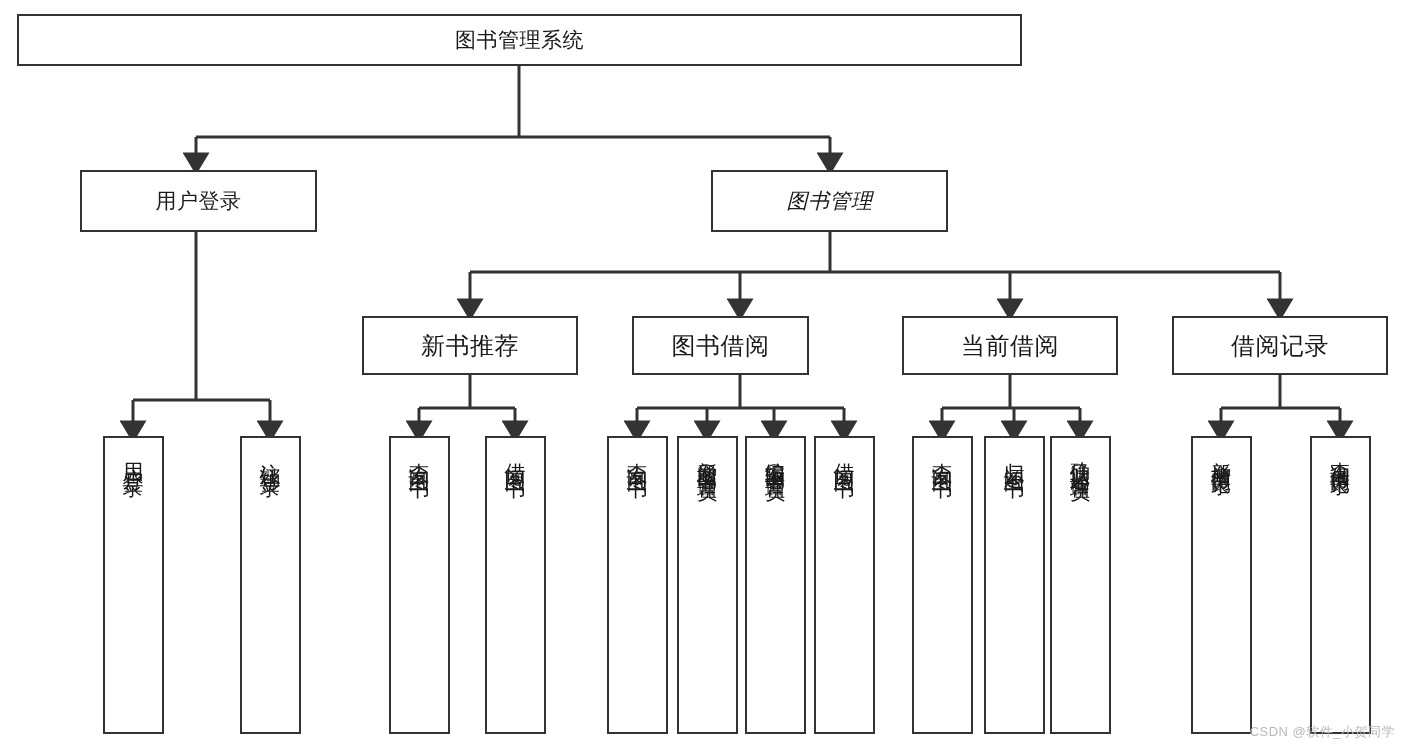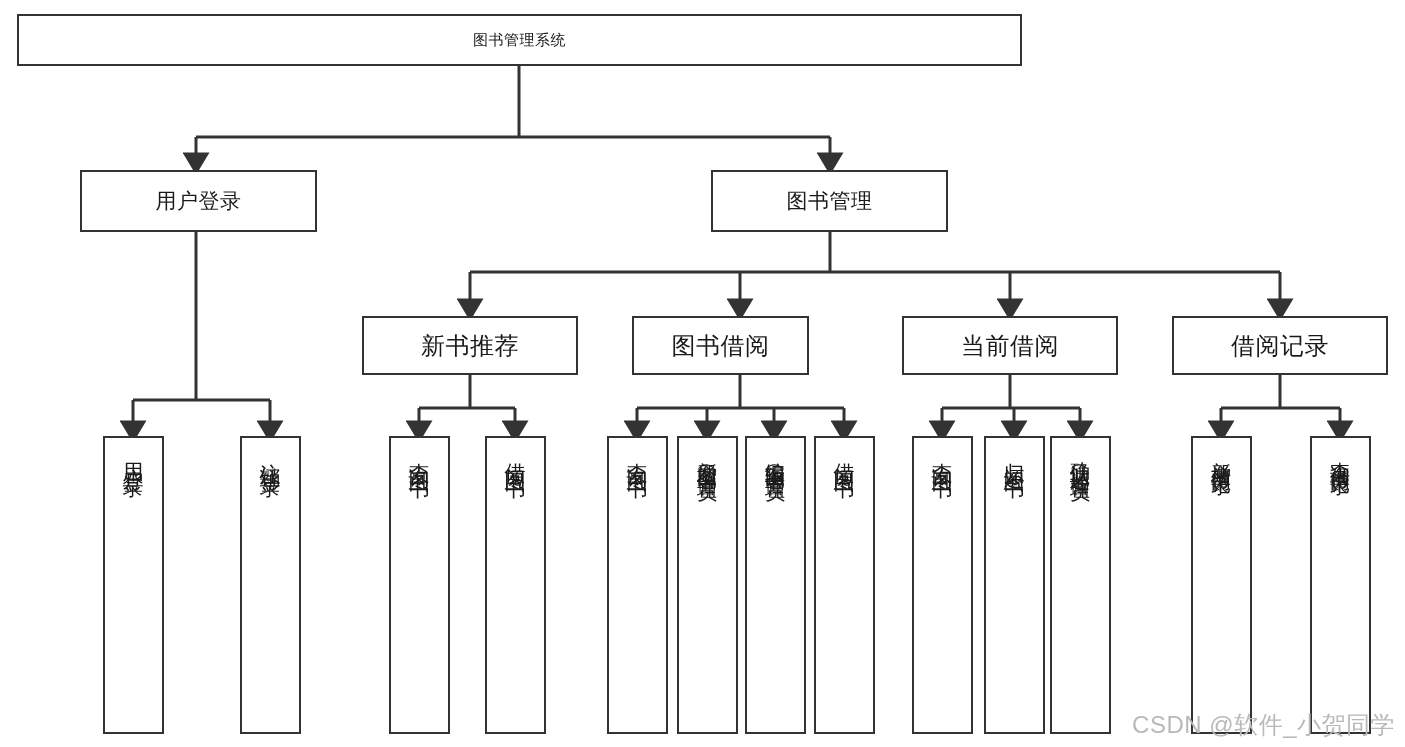--- a/index.html
+++ b/index.html
@@ -36,21 +36,21 @@
     justify-content: center;
     z-index: 2;
   }
   .node .node-label {
     color: #1a1a1a;
     letter-spacing: 0.5px;
     line-height: 1.25;
     text-align: center;
     white-space: nowrap;
   }
-  .node.root .node-label { font-size: 15px; }
+  .node.root .node-label { font-size: 21px; }
   .node.level2 .node-label { font-size: 21px; }
   .node.level3 .node-label { font-size: 24px; }
   .node.leaf {
     align-items: flex-start;
     padding-top: 8px;
   }
   .node.leaf .node-label {
     writing-mode: vertical-rl;
     text-orientation: upright;
     font-size: 21px;
@@ -59,21 +59,21 @@
     white-space: nowrap;
   }
   .node.leaf.tall-text .node-label {
     font-size: 20px;
     letter-spacing: 3px;
   }
   #watermark {
     position: absolute;
     right: 10px;
     bottom: 6px;
-    font-size: 24px;
+    font-size: 13px;
     color: #b9b9b9;
     white-space: nowrap;
     z-index: 3;
     letter-spacing: 0.5px;
   }
 </style>
 </head>
 <body>
 
 <div id="diagram-canvas">
@@ -128,21 +128,21 @@
     </g>
   </svg>
 
   <div class="node root" style="left:17px; top:14px; width:1005px; height:52px;">
     <span class="node-label">图书管理系统</span>
   </div>
 
   <div class="node level2" style="left:80px; top:170px; width:237px; height:62px;">
     <span class="node-label">用户登录</span>
   </div>
-  <div class="node level2" style="left:711px; top:170px; width:237px; height:62px;">
+  <div class="node level2" style="left:711px; top:170px; width:237px; height:62px;font-style:italic;">
     <span class="node-label">图书管理</span>
   </div>
 
   <div class="node level3" style="left:362px; top:316px; width:216px; height:59px;">
     <span class="node-label">新书推荐</span>
   </div>
   <div class="node level3" style="left:632px; top:316px; width:177px; height:59px;">
     <span class="node-label">图书借阅</span>
   </div>
   <div class="node level3" style="left:1172px; top:316px; width:216px; height:59px;">

